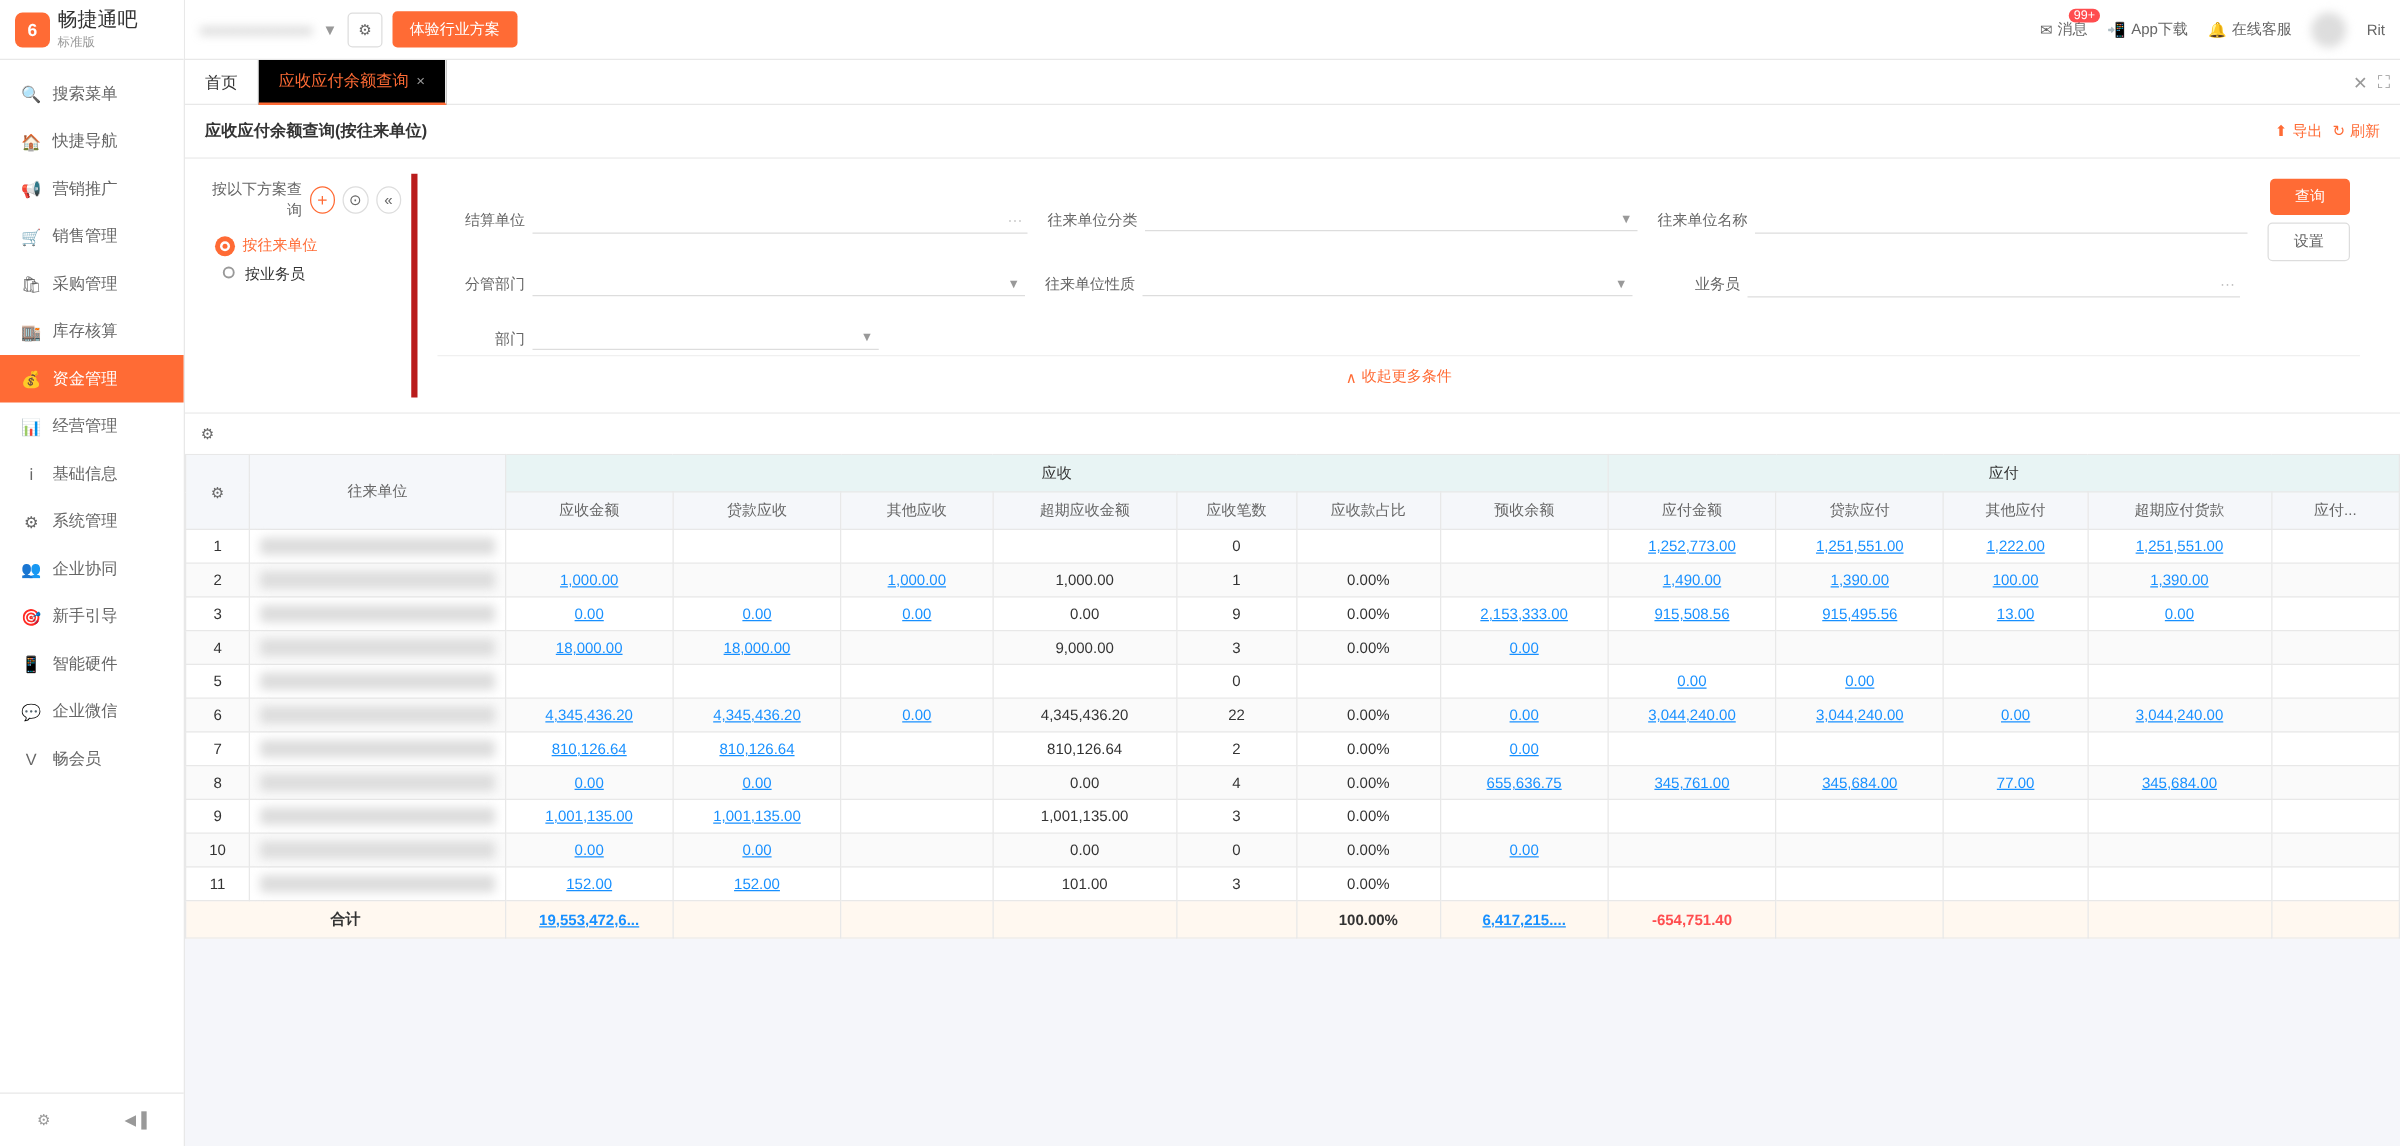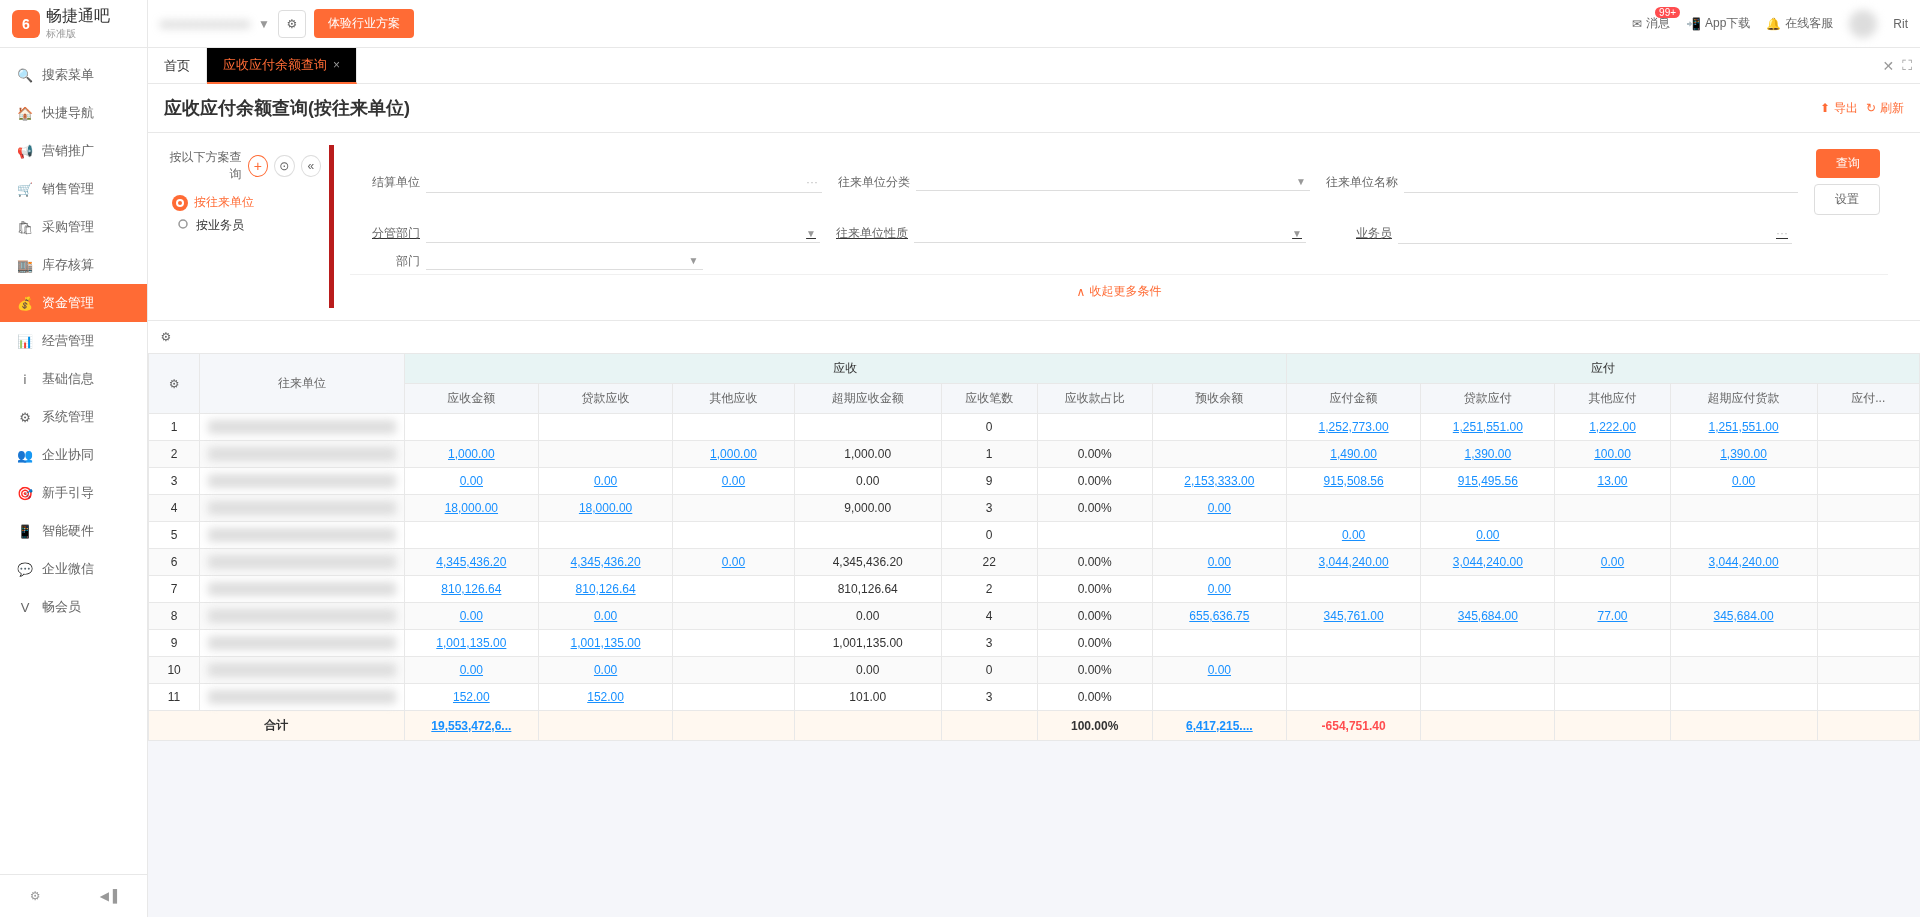--- a/index.html
+++ b/index.html
@@ -35,21 +35,21 @@
     .tab { height: 36px; display: flex; align-items: center; padding: 0 16px; cursor: pointer; color: #666; font-size: 13px; border-right: 1px solid #e8e8e8; gap: 6px; }
     .tab.home { color: #333; }
     .tab.active { color: #ff6b35; border-bottom: 2px solid #ff6b35; background: #000000; }
     .tab-close { color: #999; font-size: 12px; cursor: pointer; }
     .tabbar-actions { margin-left: auto; display: flex; align-items: center; padding: 0 8px; gap: 8px; }
     .tabbar-action { color: #999; cursor: pointer; font-size: 14px; }
 
     
     .main { position: fixed; top: 84px; left: 148px; right: 0; bottom: 0; overflow: auto; background: #f5f6fa; }
     .page-header { background: #fff; padding: 12px 16px; display: flex; align-items: center; justify-content: space-between; border-bottom: 1px solid #e8e8e8; }
-    .page-title { font-size: 18px; font-weight: bold; color: #333; }
+    .page-title { font-size: 13px; font-weight: bold; color: #333; }
     .page-actions { display: flex; gap: 8px; }
     .btn-export, .btn-refresh { display: flex; align-items: center; gap: 4px; color: #ff6b35; cursor: pointer; font-size: 12px; }
 
     
     .filter-area { background: #fff; padding: 12px 16px; border-bottom: 1px solid #e8e8e8; }
     .filter-label { font-size: 12px; color: #666; }
     .filter-add-btn { width: 22px; height: 22px; border: 1px solid #ff6b35; color: #ff6b35; border-radius: 50%; display: flex; align-items: center; justify-content: center; cursor: pointer; font-size: 14px; }
     .filter-scheme-btn { width: 22px; height: 22px; border: 1px solid #ddd; color: #666; border-radius: 50%; display: flex; align-items: center; justify-content: center; cursor: pointer; font-size: 12px; }
     .filter-tree { padding-left: 8px; }
     .filter-tree-item { display: flex; align-items: center; gap: 6px; padding: 3px 0; cursor: pointer; }
@@ -270,21 +270,21 @@
           <div class="filter-grid-item">
             <span class="filter-grid-label">往来单位名称</span>
             <input class="filter-grid-input" type="text" value="" style="">
           </div>
           <div class="btn-col">
             <button class="query-btn">查询</button>
             <button class="set-btn">设置</button>
           </div>
         </div>
 
-        <div style="display:grid; grid-template-columns:1fr 1fr 1fr auto; gap:10px 16px; margin-bottom:8px; align-items:center;text-decoration:underline;">
+        <div style="display:grid; grid-template-columns:1fr 1fr 1fr auto; gap:10px 16px; margin-bottom:24px; align-items:center;">
           <div class="filter-grid-item">
             <span class="filter-grid-label">分管部门</span>
             <div style="flex:1; display:flex; align-items:center; border-bottom:1px solid #ddd; padding:3px 4px; justify-content:space-between; cursor:pointer;">
               <span></span>
               <span style="color:#999; font-size:10px;">▼</span>
             </div>
           </div>
           <div class="filter-grid-item">
             <span class="filter-grid-label">往来单位性质</span>
             <div style="flex:1; display:flex; align-items:center; border-bottom:1px solid #ddd; padding:3px 4px; justify-content:space-between; cursor:pointer;">

